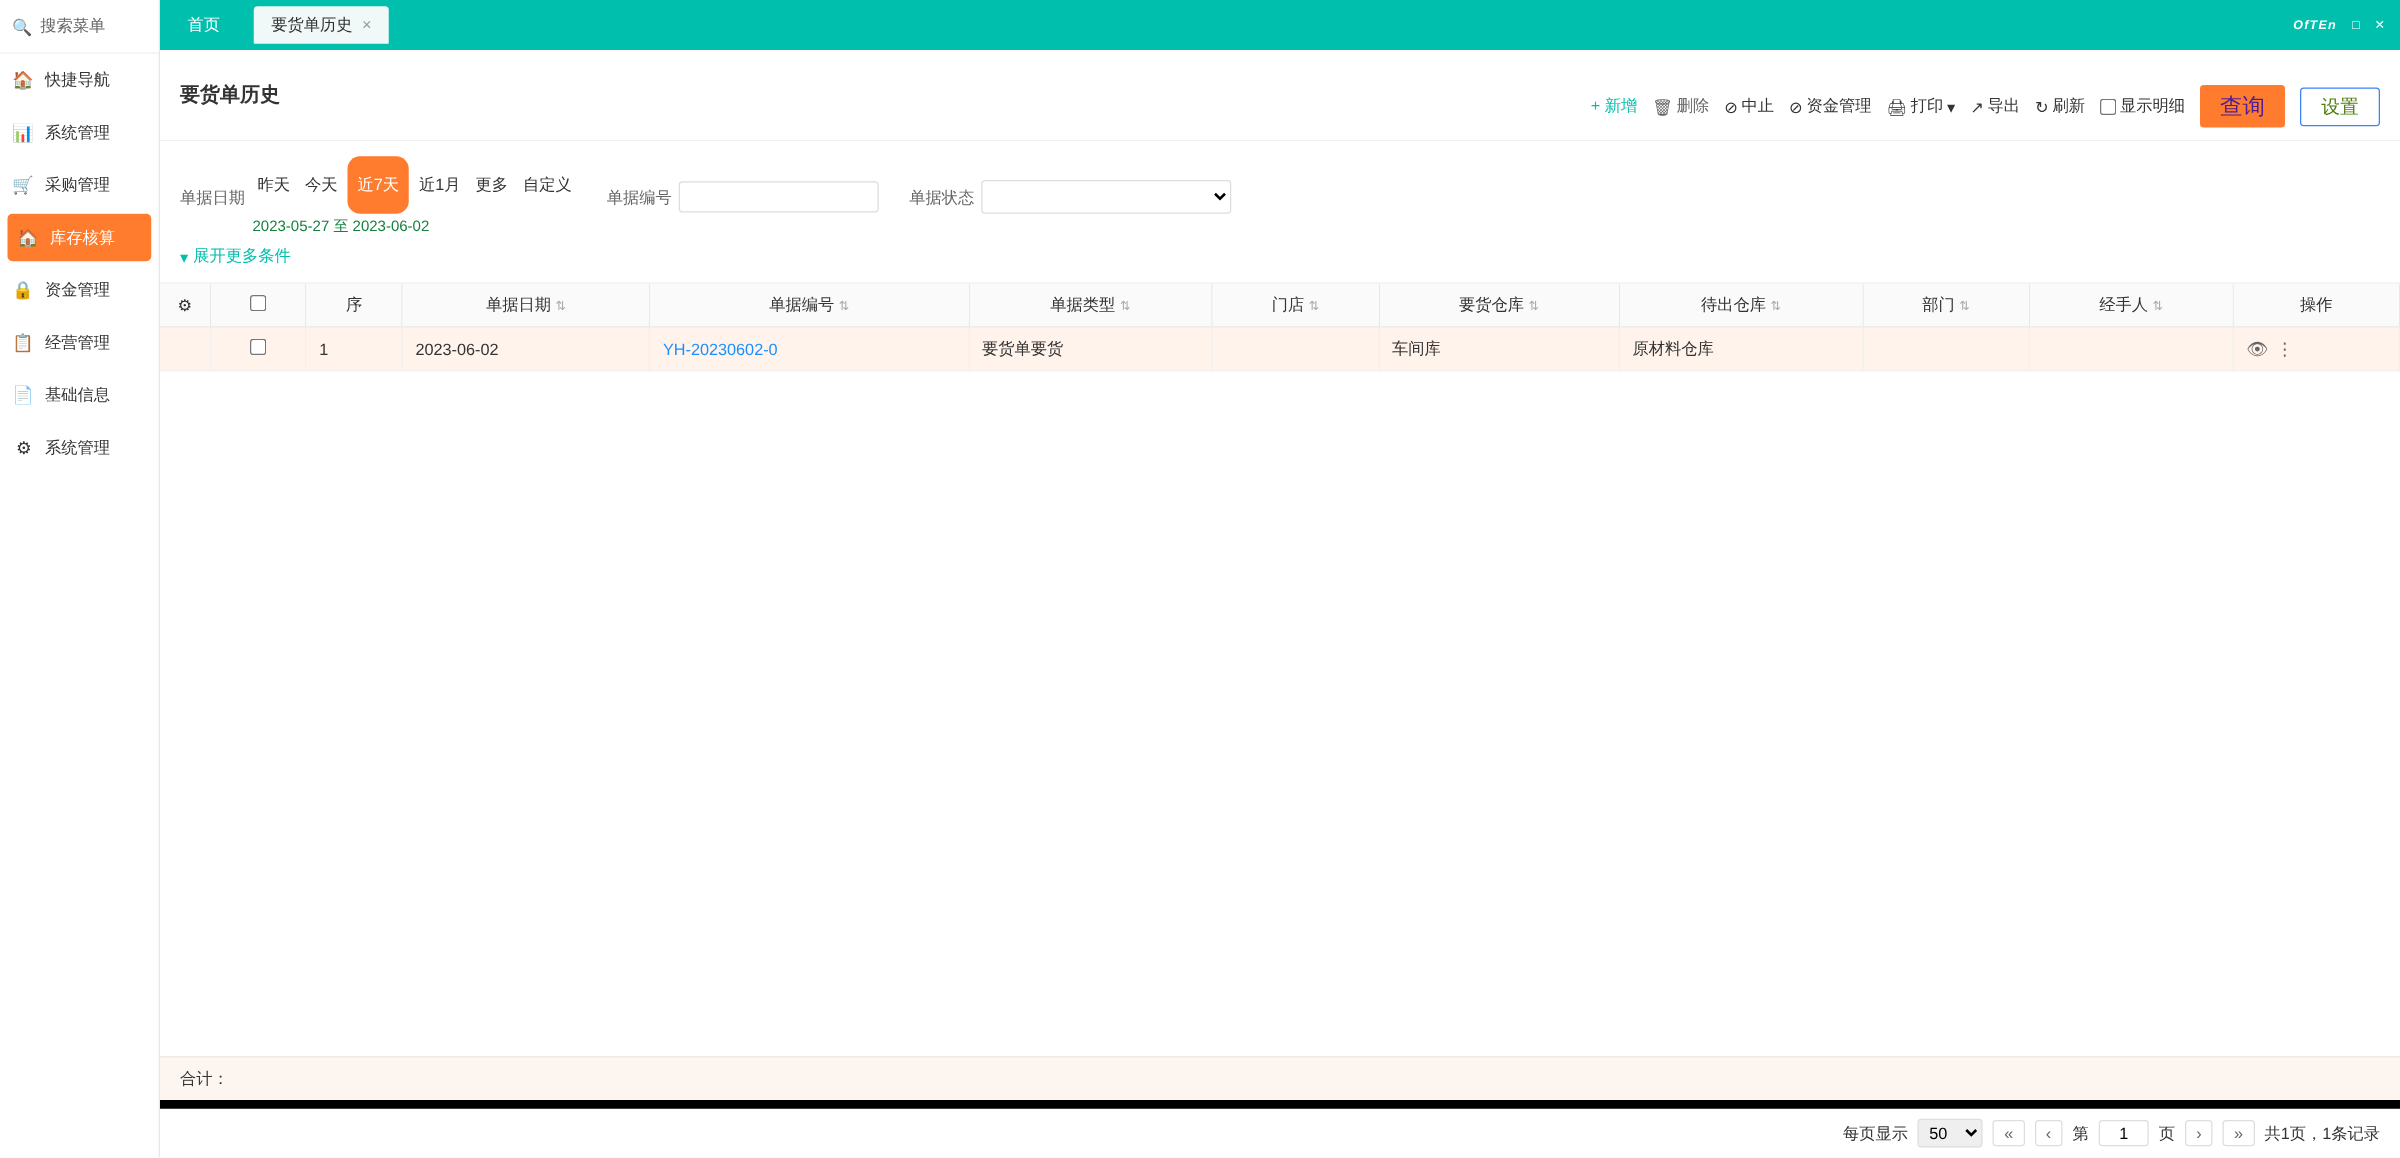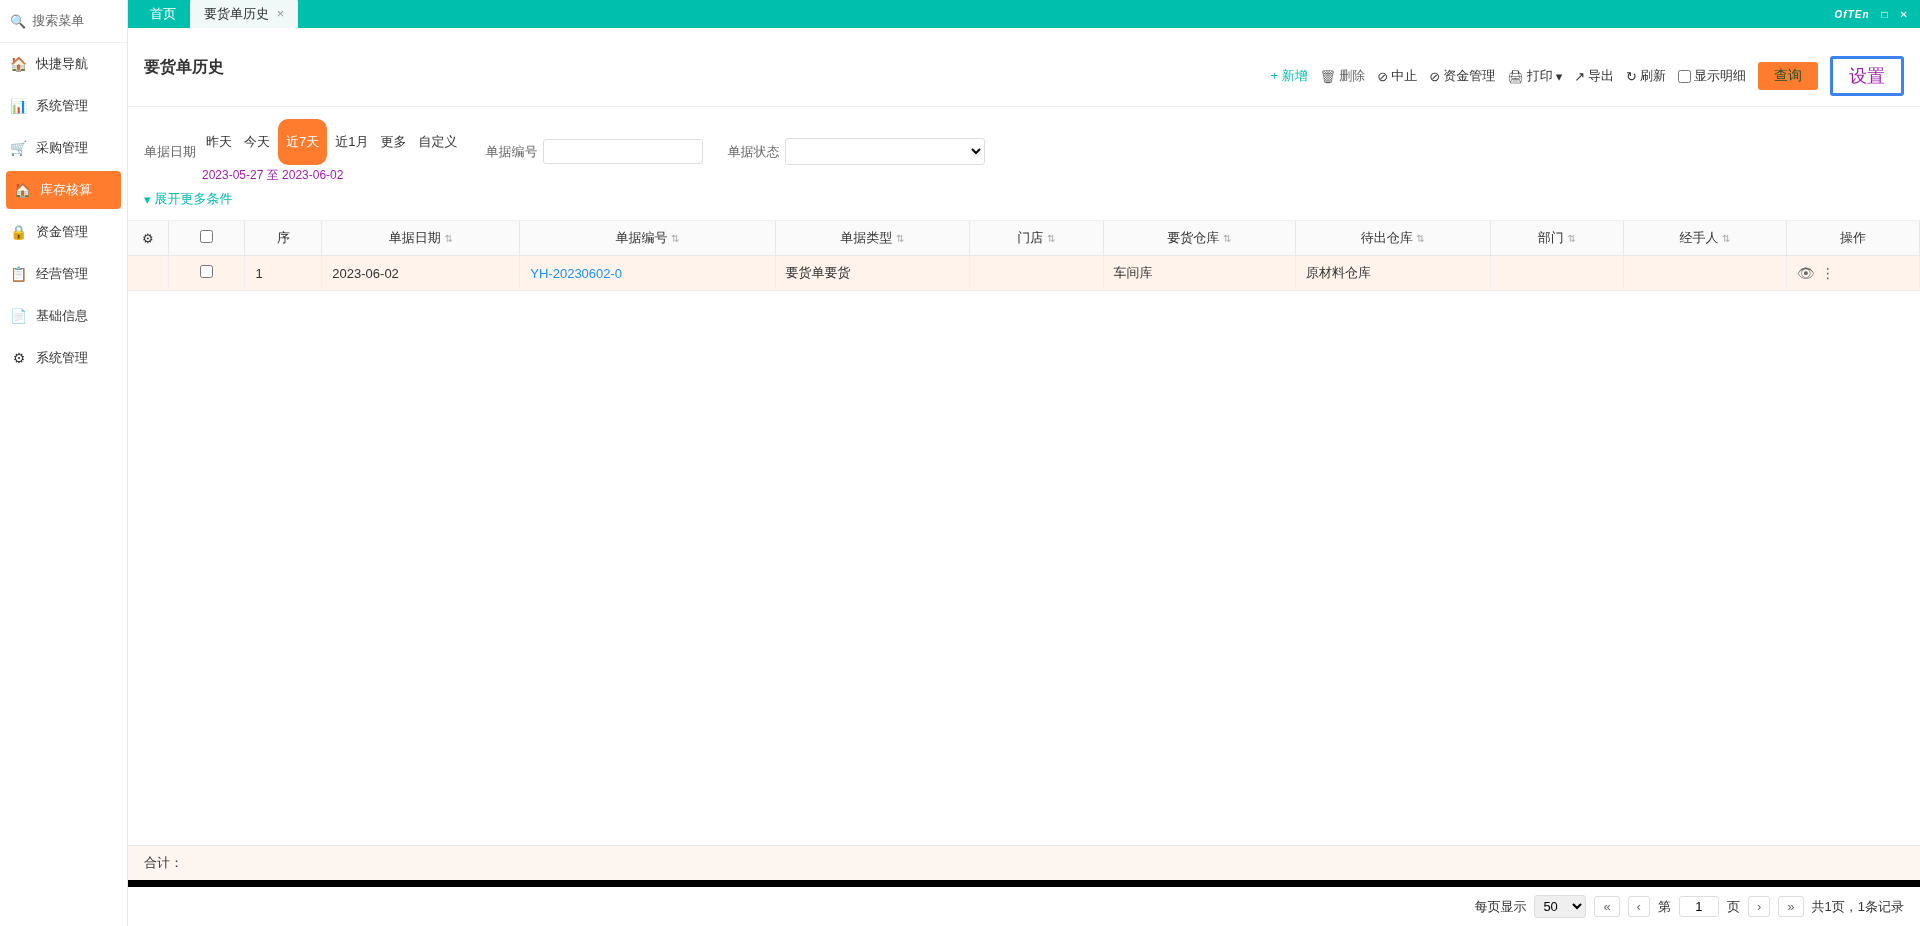--- a/index.html
+++ b/index.html
@@ -53,25 +53,25 @@
     .main {
       flex: 1;
       display: flex;
       flex-direction: column;
       overflow: hidden;
     }
 
     
     .topbar {
       background: #00bfad;
-      height: 28px;
+      height: 40px;
       display: flex;
       align-items: center;
       padding: 0 12px;
-      gap: 4px;
+      gap: 17px;
     }
     .topbar-tab {
       padding: 6px 14px;
       color: #fff;
       font-size: 13px;
       cursor: pointer;
       border-radius: 3px 3px 0 0;
     }
     .topbar-tab.active {
       background: #f0f9f8;
@@ -132,35 +132,35 @@
       align-items: center;
       gap: 3px;
       font-size: 13px;
       cursor: pointer;
       color: #333;
     }
     .toolbar-btn.new-btn { color: #00bfad; }
     .toolbar-btn.del-btn { color: #666; }
     .btn-primary {
       background: #ff7b2e;
-      color: #14532d;
+      color: #4c1d95;
       border: none;
       padding: 5px 16px;
       border-radius: 3px;
       cursor: pointer;
-      font-size: 14px;
+      font-size: 18px;
     }
     .btn-secondary {
       background: #fff;
-      color: #a21caf;
-      border: 3px solid #3b82f6;
+      color: #4d7c0f;
+      border: 1px solid #3b82f6;
       padding: 5px 16px;
       border-radius: 3px;
       cursor: pointer;
-      font-size: 18px;
+      font-size: 15px;
     }
     .display-detail {
       display: flex;
       align-items: center;
       gap: 3px;
       font-size: 13px;
       color: #333;
       cursor: pointer;
     }
 
@@ -198,21 +198,21 @@
       padding: 1px 4px;
     }
     .date-option.active {
       background: #ff7b2e;
       color: #fff;
       border-radius: 10px;
       padding: 14px 8px;
     }
     .date-range {
       font-size: 12px;
-      color: #a21caf;
+      color: #15803d;
       margin-top: 2px;
     }
     .filter-input {
       border: 1px solid #ddd;
       border-radius: 3px;
       padding: 4px 8px;
       font-size: 13px;
       width: 160px;
       outline: none;
     }

